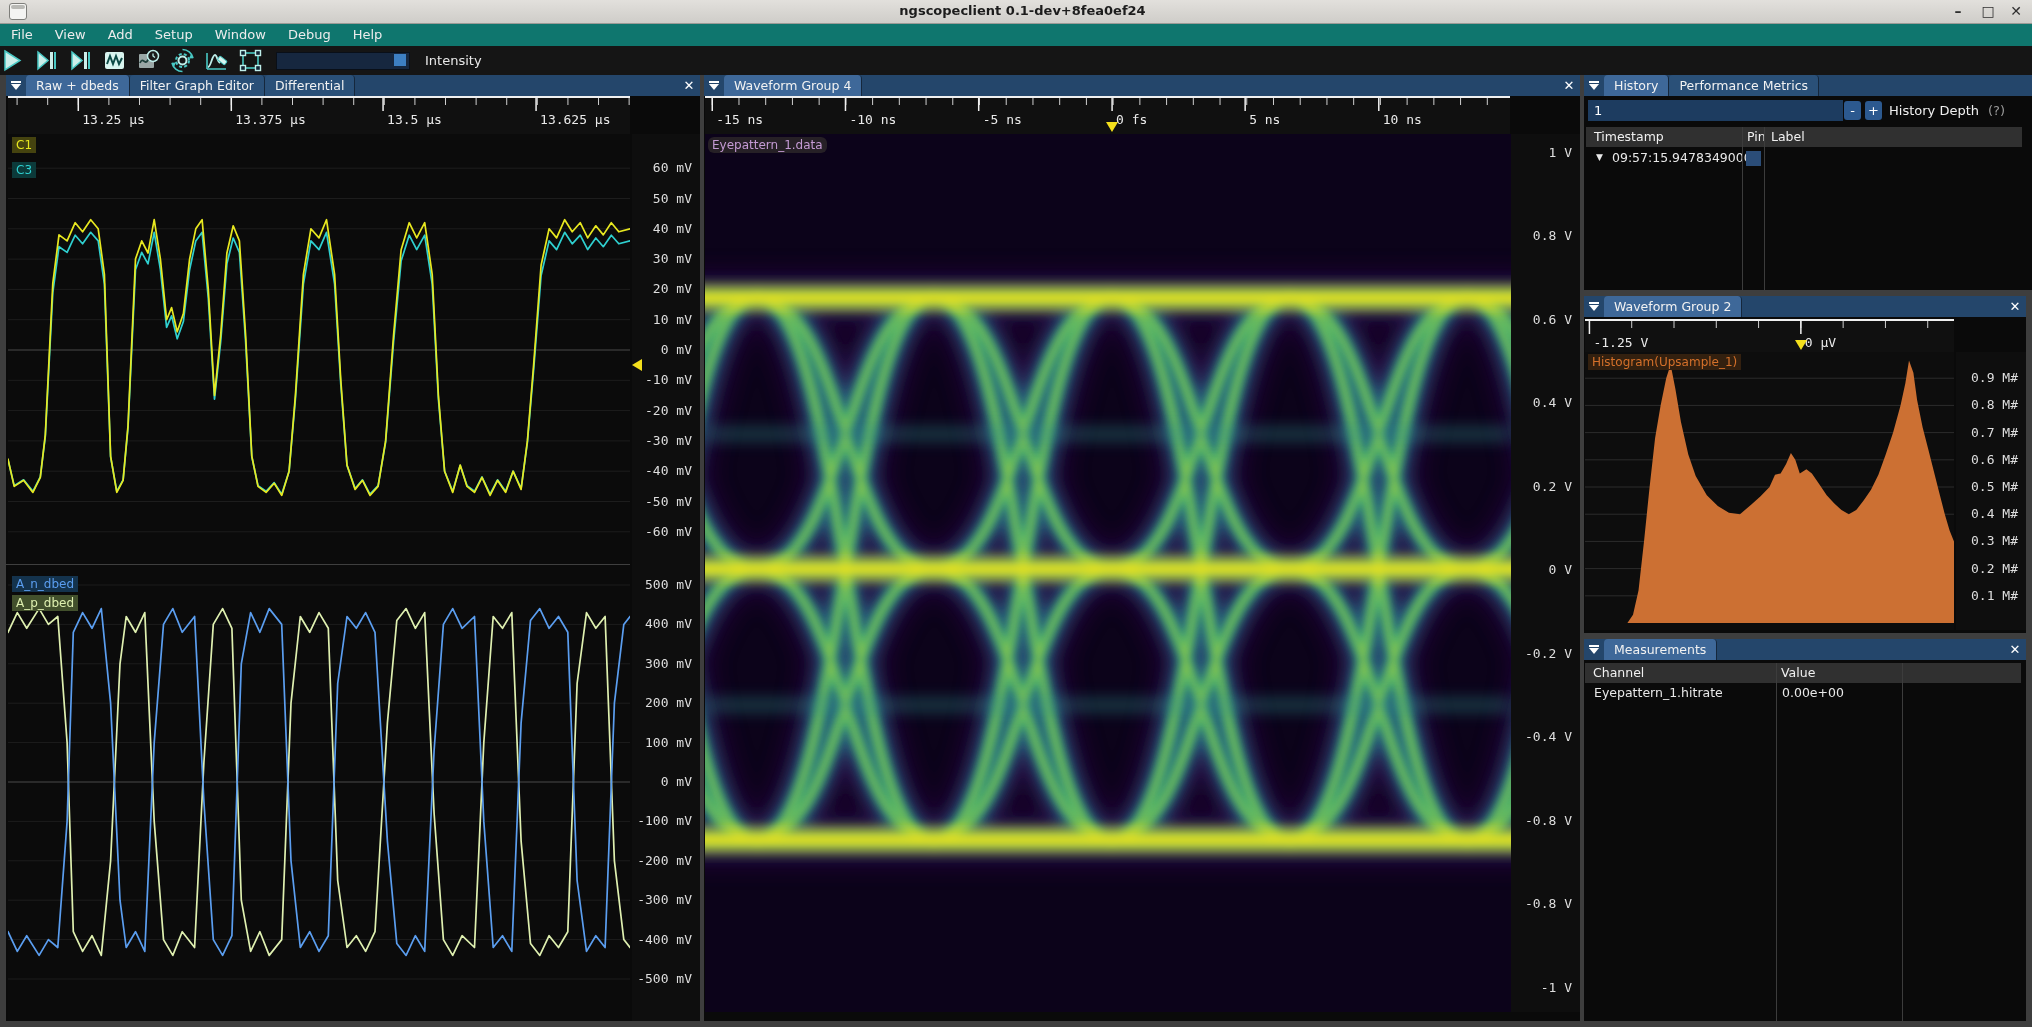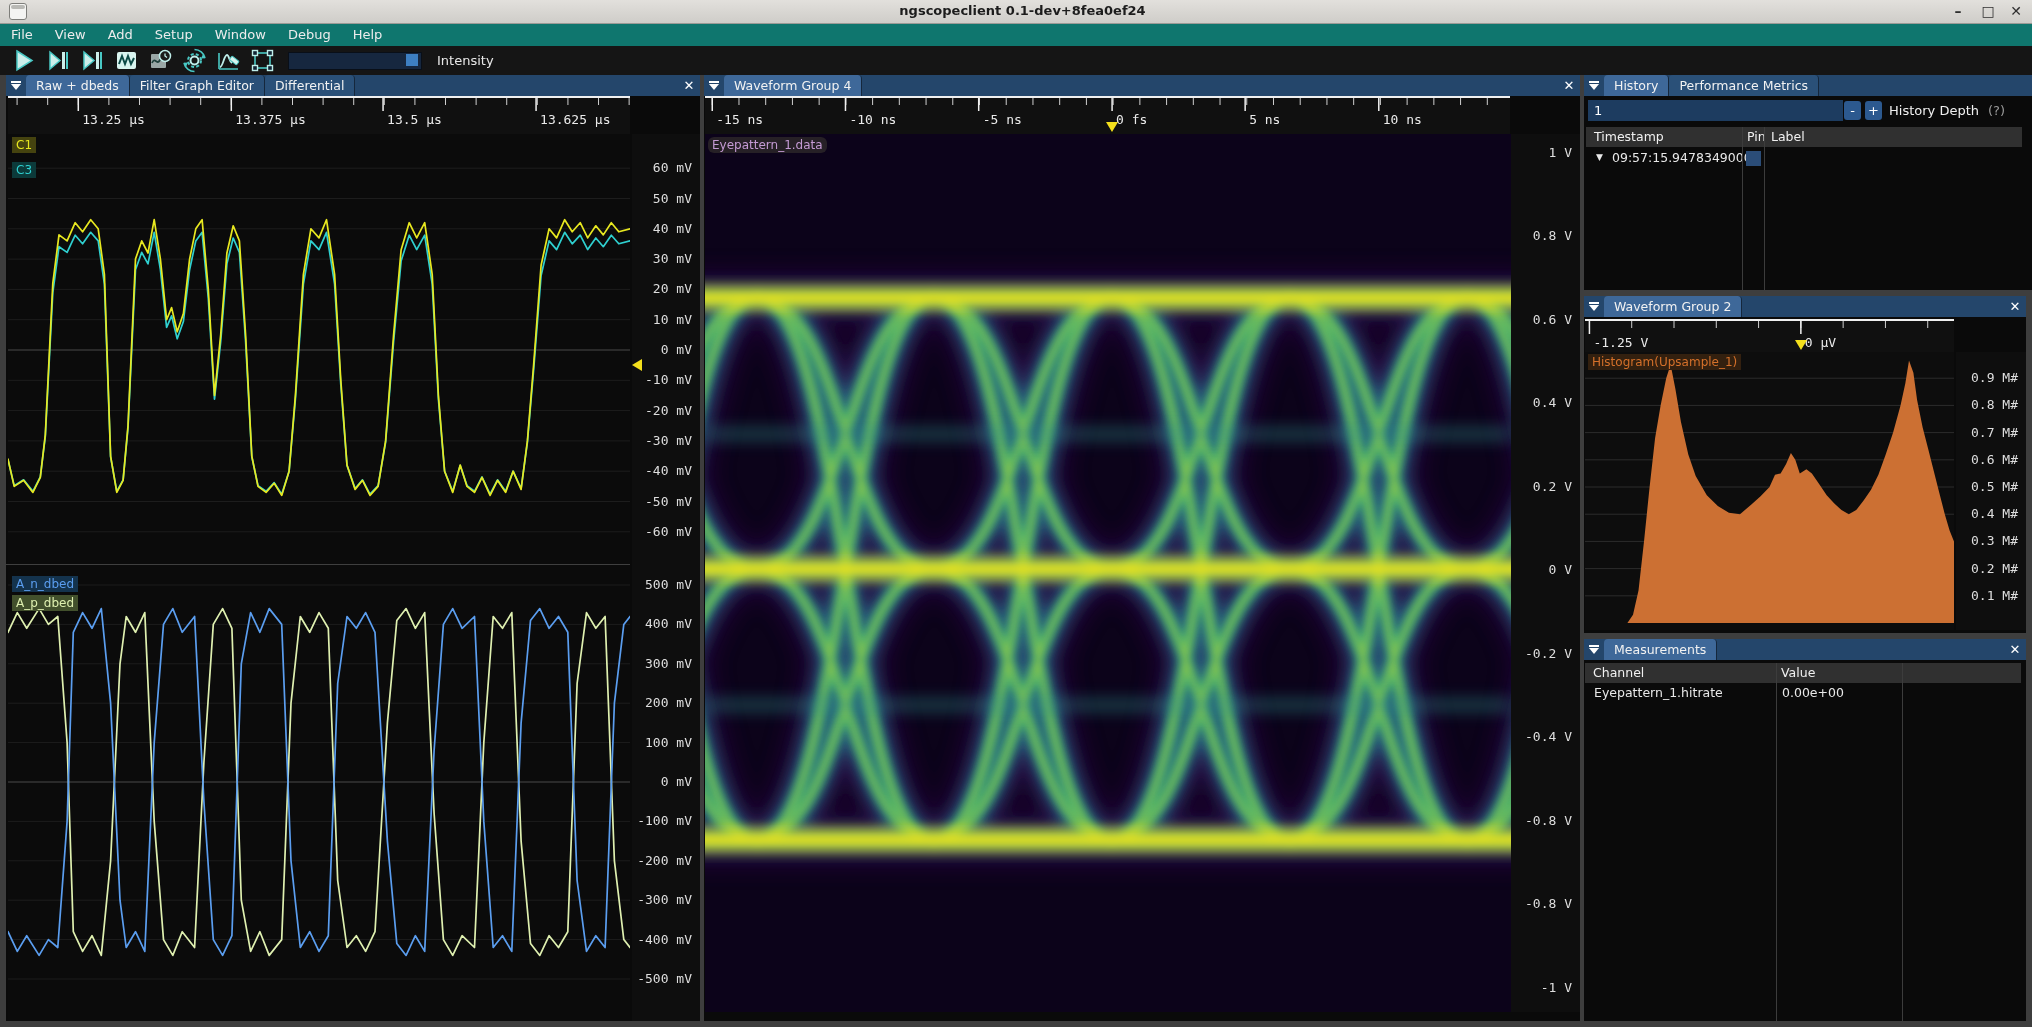--- a/index.html
+++ b/index.html
@@ -10,21 +10,21 @@
   #titlebar{left:0;top:0;width:2032px;height:23px;background:linear-gradient(#e2e0dc,#cfcdc9);
     border-bottom:1px solid #9a9a96;}
   #win-icon{left:9px;top:3px;width:16px;height:15px;background:#f4f4f2;border:1px solid #7e7e7a;border-radius:3px;}
   #win-icon::before{content:"";position:absolute;left:1px;right:1px;top:1px;height:4px;background:#b9b9b5;border-radius:2px;}
   #win-title{left:13px;right:0;top:3px;text-align:center;font-size:13px;font-weight:bold;color:#1c1c1c;}
   .winctl{top:1px;width:26px;height:20px;text-align:center;font-size:14px;font-weight:bold;color:#2e2e2e;line-height:20px;}
   
   #menubar{left:0;top:24px;width:2032px;height:22px;background:#0f766e;display:flex;align-items:center;}
   .menu-item{color:#ececec;font-size:13px;padding:0 11px;height:22px;line-height:22px;}
   
-  #toolbar{left:0;top:46px;width:2032px;height:29px;background:#151515;display:flex;align-items:center;gap:9px;padding-left:12px;box-sizing:border-box;}
+  #toolbar{left:0;top:46px;width:2032px;height:29px;background:#151515;display:flex;align-items:center;gap:9px;padding-left:0;box-sizing:border-box;}
   .tool-icon{width:25px;height:25px;display:inline-flex;align-items:center;justify-content:center;}
   #intensity-track{position:relative;width:132px;height:16px;background:#16273f;border:1px solid #090f18;margin-left:4px;}
   #intensity-handle{position:absolute;right:3px;top:1px;width:12px;height:12px;background:#3d7fc2;}
   #intensity-label{color:#e8e8e8;font-size:13px;margin-left:6px;}
   
   .panel{position:absolute;background:#0a0a0a;overflow:hidden;}
   .tabbar{position:absolute;left:0;top:0;right:0;height:21px;background:#24466b;display:flex;align-items:flex-end;}
   .tab-dd{width:20px;height:21px;display:flex;align-items:center;justify-content:center;flex-direction:column;}
   .tab-dd .bar{width:10px;height:2px;background:#fff;margin-bottom:1px;}
   .tab-dd .tri{width:0;height:0;border-left:5px solid transparent;border-right:5px solid transparent;border-top:6px solid #fff;}

